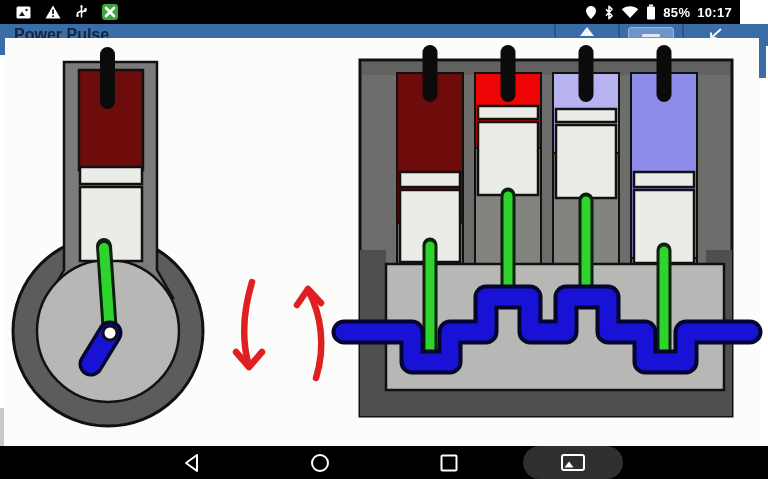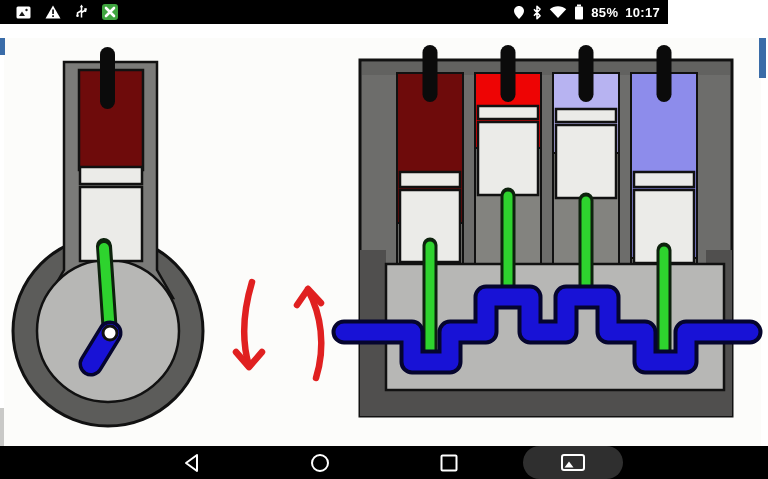--- a/index.html
+++ b/index.html
@@ -1,20 +1,20 @@
 <!DOCTYPE html>
 <html style="--titlebar: #3a6ca8; --titlebar-dark: #2b568f; --canvas: #fcfcfa; --block-gray: #6d6d6b; --block-top: #626260; --bore-gray: #83837f; --housing-gray: #7b7b79; --dark-gray: #504f4e; --light-gray: #b7b7b5; --flywheel-ring: #5c5c5a; --piston: #ebebe8; --maroon: #6e0b0b; --red: #ee0404; --lavender: #b7b3f1; --periwinkle: #8d8ceb; --rod-green: #2ed32e; --crank-blue: #1812d6; --arrow-red: #e02020; --pill-gray: #2f2f2f; --app-green: #3fa53f;"><head>
 <meta charset="utf-8">
 <style>
   html,body{margin:0;padding:0;background:#e8e8e8;}
   *{box-sizing:border-box;}
   #screen{position:relative;width:768px;height:479px;background:#ffffff;overflow:hidden;
           font-family:"Liberation Sans",sans-serif;}
   
-  .statusbar{position:absolute;left:0;top:0;width:668px;height:24px;background:#000;
+  .statusbar{position:absolute;left:0;top:0;width:740px;height:24px;background:#000;
              display:flex;align-items:center;justify-content:space-between;z-index:6;
              padding:0 8px;text-align:center;}
   .sb-left{display:flex;align-items:center;gap:14px;padding-left:8px;}
   .sb-right{display:flex;align-items:center;gap:7px;color:#fff;font-size:13px;font-weight:bold;}
   .sb-right .t{letter-spacing:.3px;}
   
   .titlebar{position:absolute;left:0;top:24px;width:768px;height:22px;background:var(--titlebar);z-index:1;}
   .app-title{position:absolute;left:14px;top:2px;color:#17233d;font-size:16px;font-weight:bold;}
   .tb-controls{position:absolute;right:22px;top:0;height:22px;display:flex;align-items:flex-start;}
   .tb-sep{width:2px;height:22px;background:var(--titlebar-dark);}
@@ -76,20 +76,41 @@
       </svg>
       <svg width="10" height="16">
         <rect x="3" y="0.5" width="4" height="2" fill="#fff"></rect>
         <rect x="1" y="2.5" width="8" height="13" rx="1" fill="#fff"></rect>
       </svg>
       <span class="t">85%</span>
       <span class="t">10:17</span>
     </div>
   </div>
 
+  <div class="titlebar">
+    <div class="app-title">Power Pulse</div>
+    <div class="tb-controls">
+      <div class="tb-sep"></div>
+      <div class="tb-btn">
+          <div class="tri-up"></div>
+        </div>
+      <div class="tb-sep"></div>
+      <div class="tb-btn">
+          <div class="min-box">
+            <div class="min-dash"></div>
+          </div>
+        </div>
+      <div class="tb-sep"></div>
+      <div class="tb-btn">
+        <svg width="17" height="15">
+          <path d="M14,2 L4,11 M4,11 L4,5.5 M4,11 L9.5,11" stroke="#f2f5fa" stroke-width="2" fill="none"></path>
+        </svg>
+      </div>
+    </div>
+  </div>
 
   <div class="canvas"></div>
   <div class="edge-tab-left"></div>
   <div class="edge-tab-right"></div>
   <div class="edge-sliver"></div>
 
   <svg class="diagram" width="768" height="479" viewBox="0 0 768 479">
 
     <g>
       <circle cx="108" cy="331" r="95" style="fill:var(--flywheel-ring)" stroke="#111" stroke-width="3"></circle>

